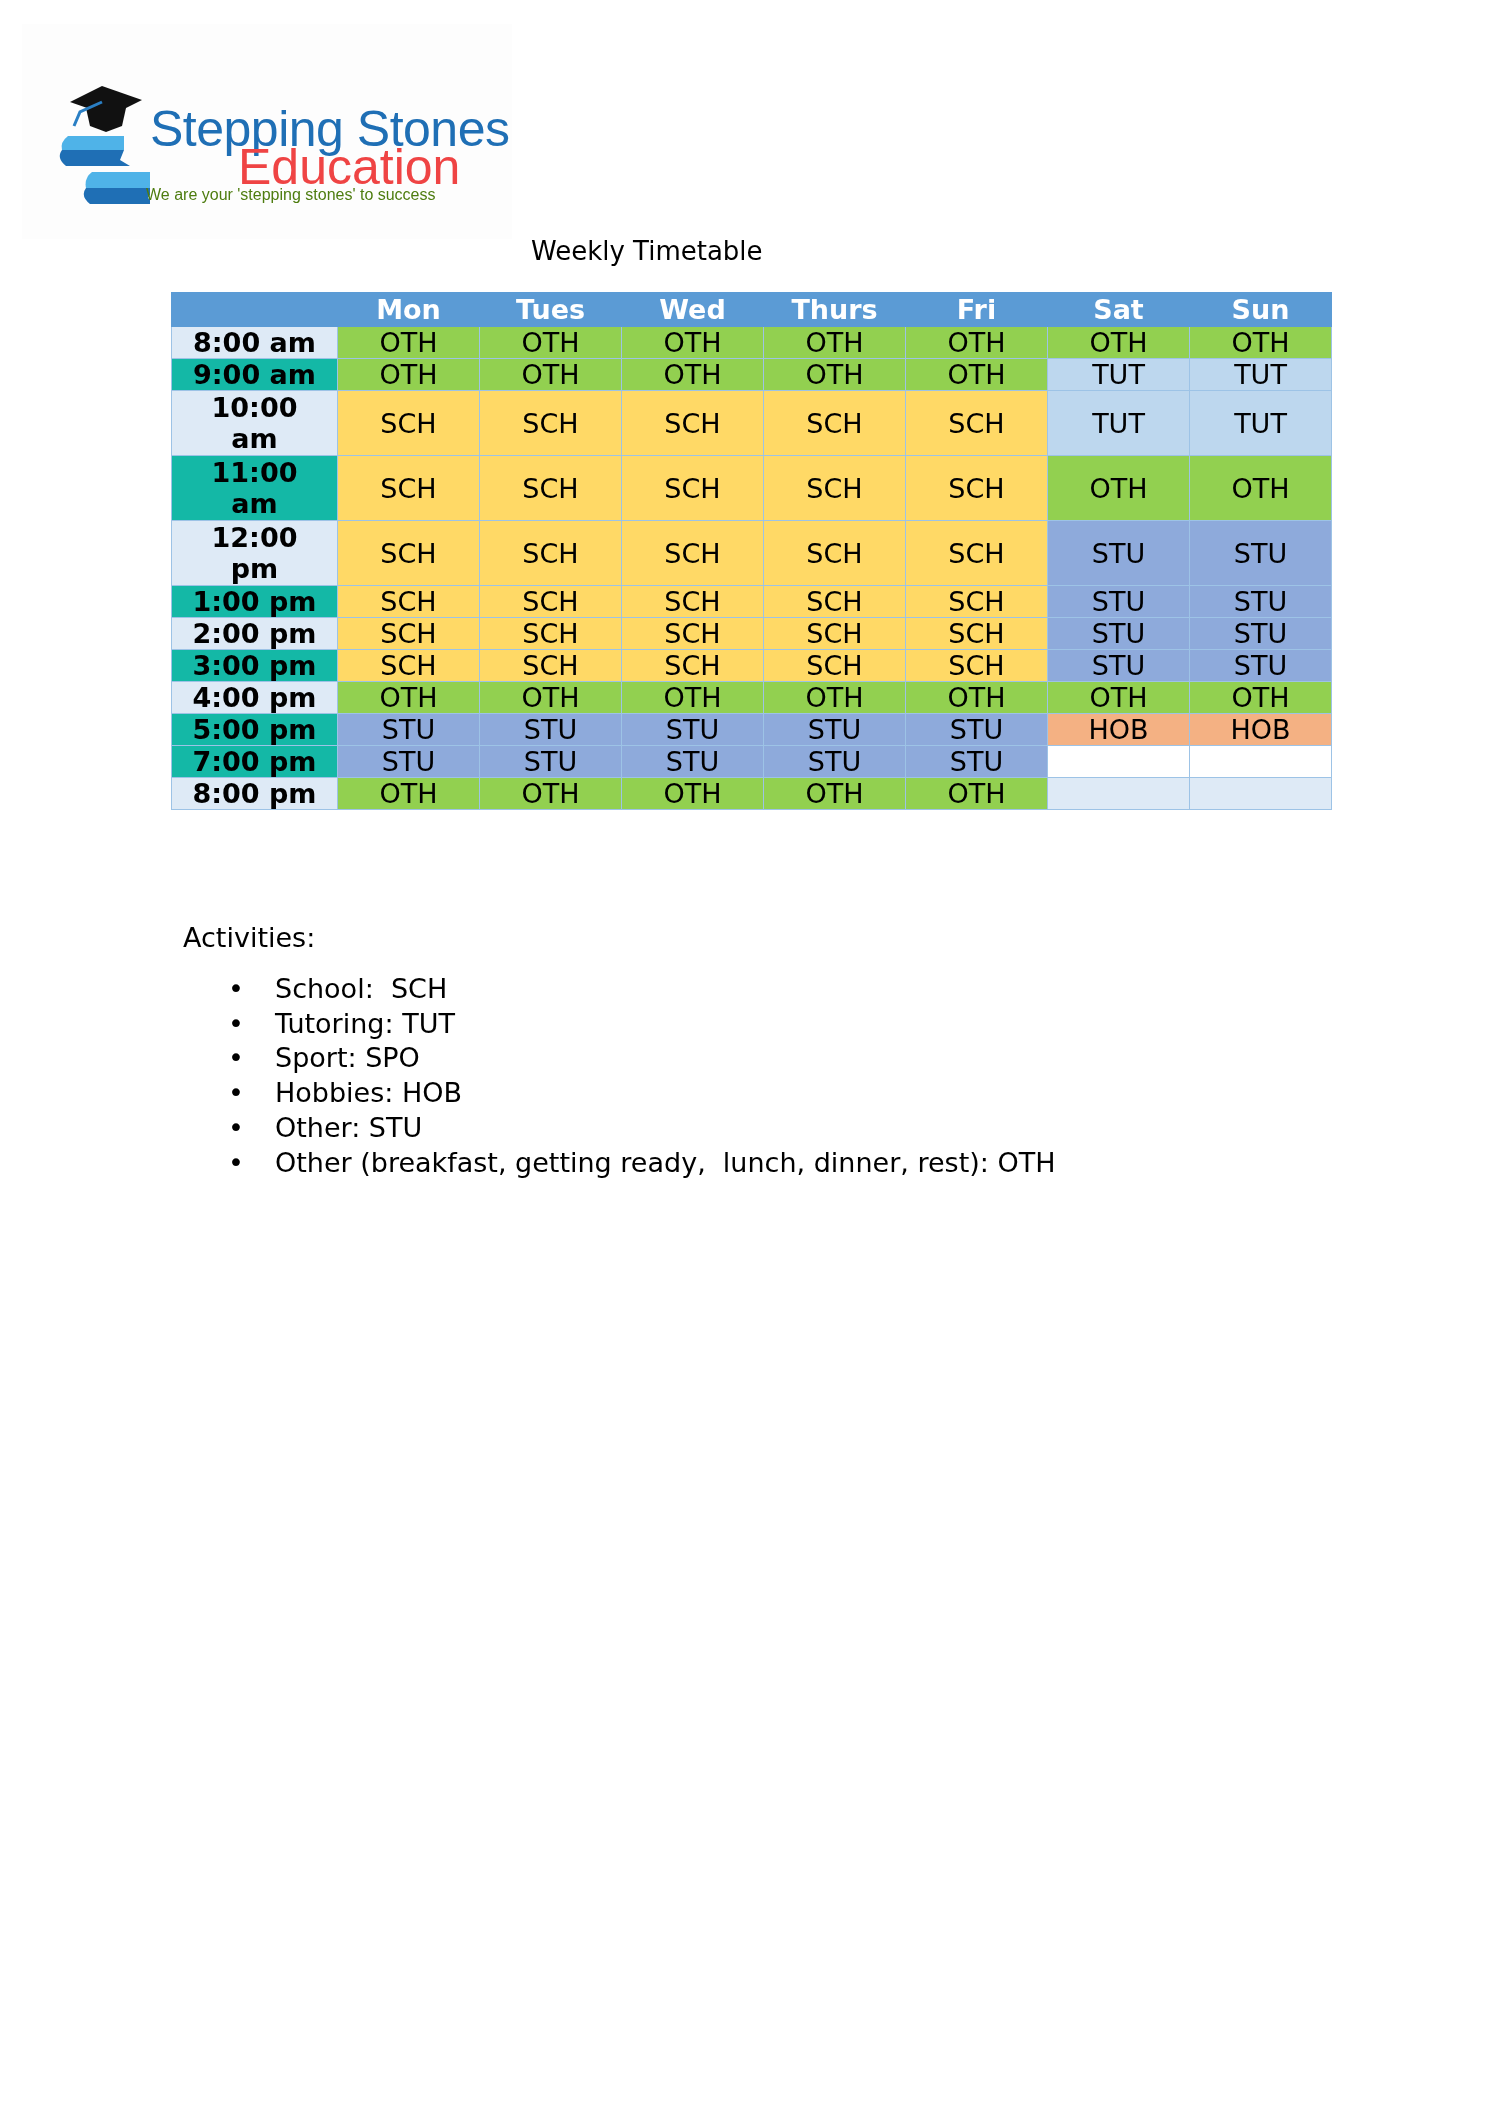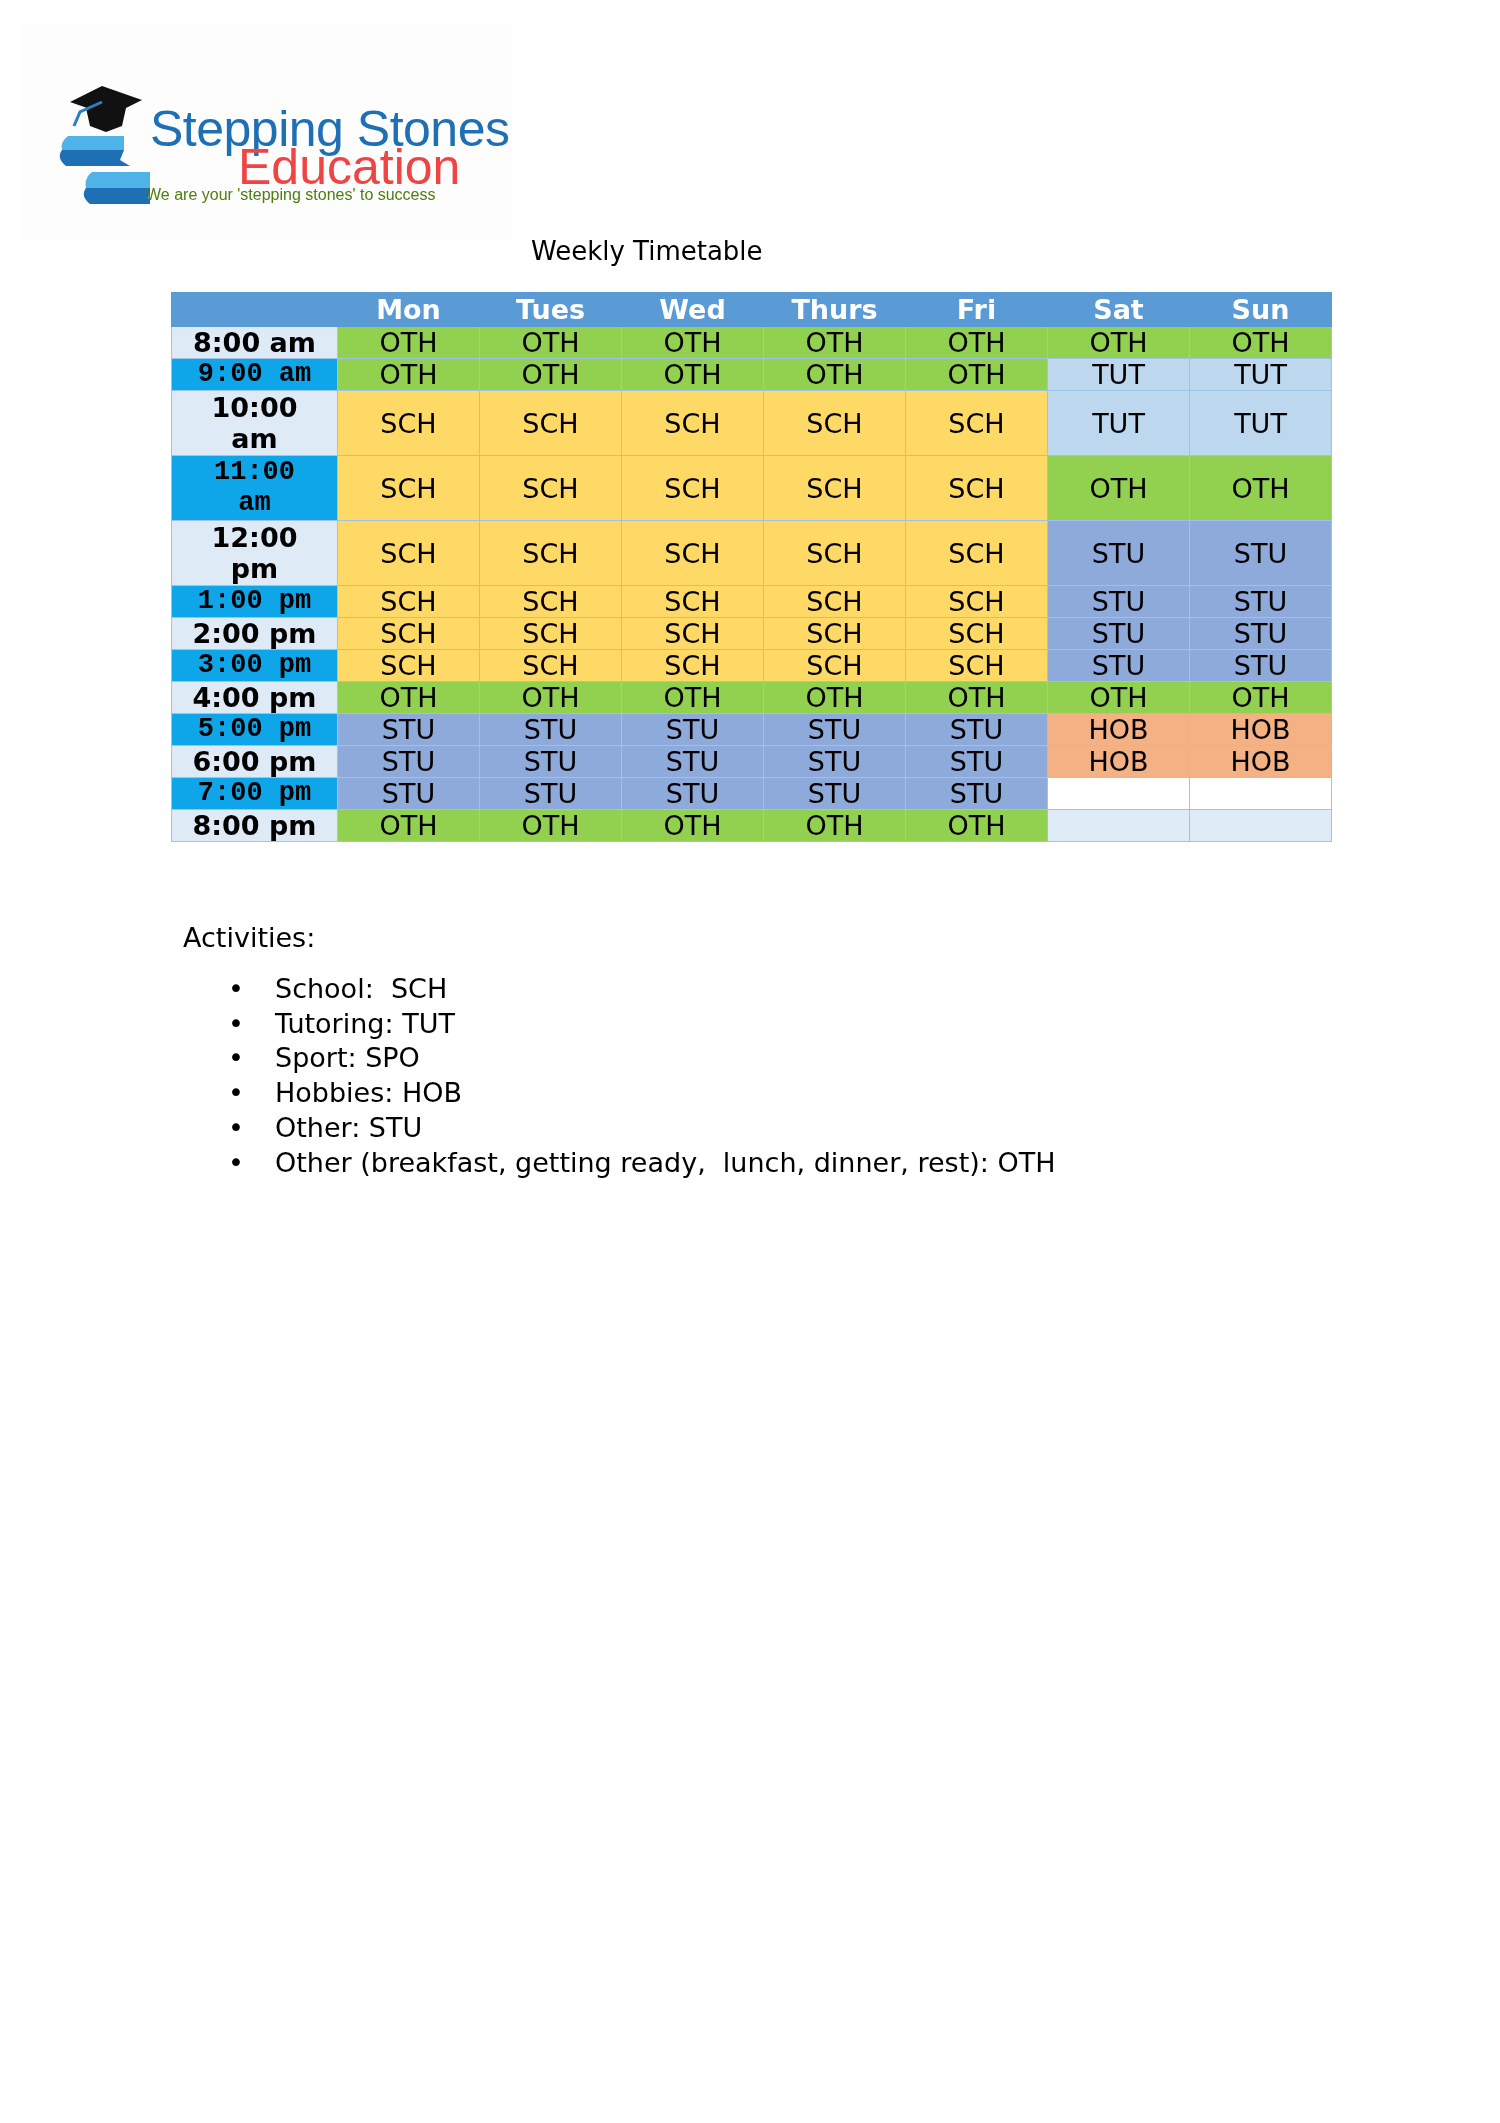--- a/index.html
+++ b/index.html
@@ -14,21 +14,21 @@
   .doc-title { position: absolute; left: 531px; top: 236px; font-size: 26px; }
 
   table.tt { position: absolute; left: 171px; top: 292px; border-collapse: collapse; table-layout: fixed; width: 1161px; }
   table.tt col.time { width: 166px; }
   table.tt col.day { width: 142px; }
   table.tt th, table.tt td { border: 1.5px solid #9dc3e6; text-align: center; vertical-align: middle; padding: 0; line-height: 31px; font-size: 27px; }
   table.tt thead th { background: #5b9bd5; color: #fff; font-weight: bold; height: 33px; border-color: #5b9bd5; }
   table.tt thead th.day-h { border-left-color: #5b9bd5; }
   table.tt td.time { font-weight: bold; line-height: 31px; }
   table.tt tr.row-alt td.time { background: #deeaf6; }
-  table.tt tr.row-plain td.time { background: #0ea5e9; font-family: Liberation Mono, monospace; }
+  table.tt tr.row-plain td.time { background: #14b8a6; }
   table.tt tr.short td { height: 31px; }
   table.tt tr.tall td { height: 64px; }
   .c-OTH { background: #92d050; }
   .c-SCH { background: #ffd966; margin-top: 41px; }
   .c-TUT { background: #bdd7ee; }
   .c-STU { background: #8eaadb; }
   .c-HOB { background: #f4b183; }
   .c-empty-plain { background: #ffffff; }
   .c-empty-alt { background: #deeaf6; }
 
@@ -177,30 +177,20 @@
       <tr class="row-plain short">
         <td class="time">5:00 pm</td>
         <td class="c-STU">STU</td>
         <td class="c-STU">STU</td>
         <td class="c-STU">STU</td>
         <td class="c-STU">STU</td>
         <td class="c-STU">STU</td>
         <td class="c-HOB">HOB</td>
         <td class="c-HOB">HOB</td>
       </tr>
-      <tr class="row-alt short">
-        <td class="time">6:00 pm</td>
-        <td class="c-STU">STU</td>
-        <td class="c-STU">STU</td>
-        <td class="c-STU">STU</td>
-        <td class="c-STU">STU</td>
-        <td class="c-STU">STU</td>
-        <td class="c-HOB">HOB</td>
-        <td class="c-HOB">HOB</td>
-      </tr>
       <tr class="row-plain short">
         <td class="time">7:00 pm</td>
         <td class="c-STU">STU</td>
         <td class="c-STU">STU</td>
         <td class="c-STU">STU</td>
         <td class="c-STU">STU</td>
         <td class="c-STU">STU</td>
         <td class="c-empty-plain"></td>
         <td class="c-empty-plain"></td>
       </tr>

